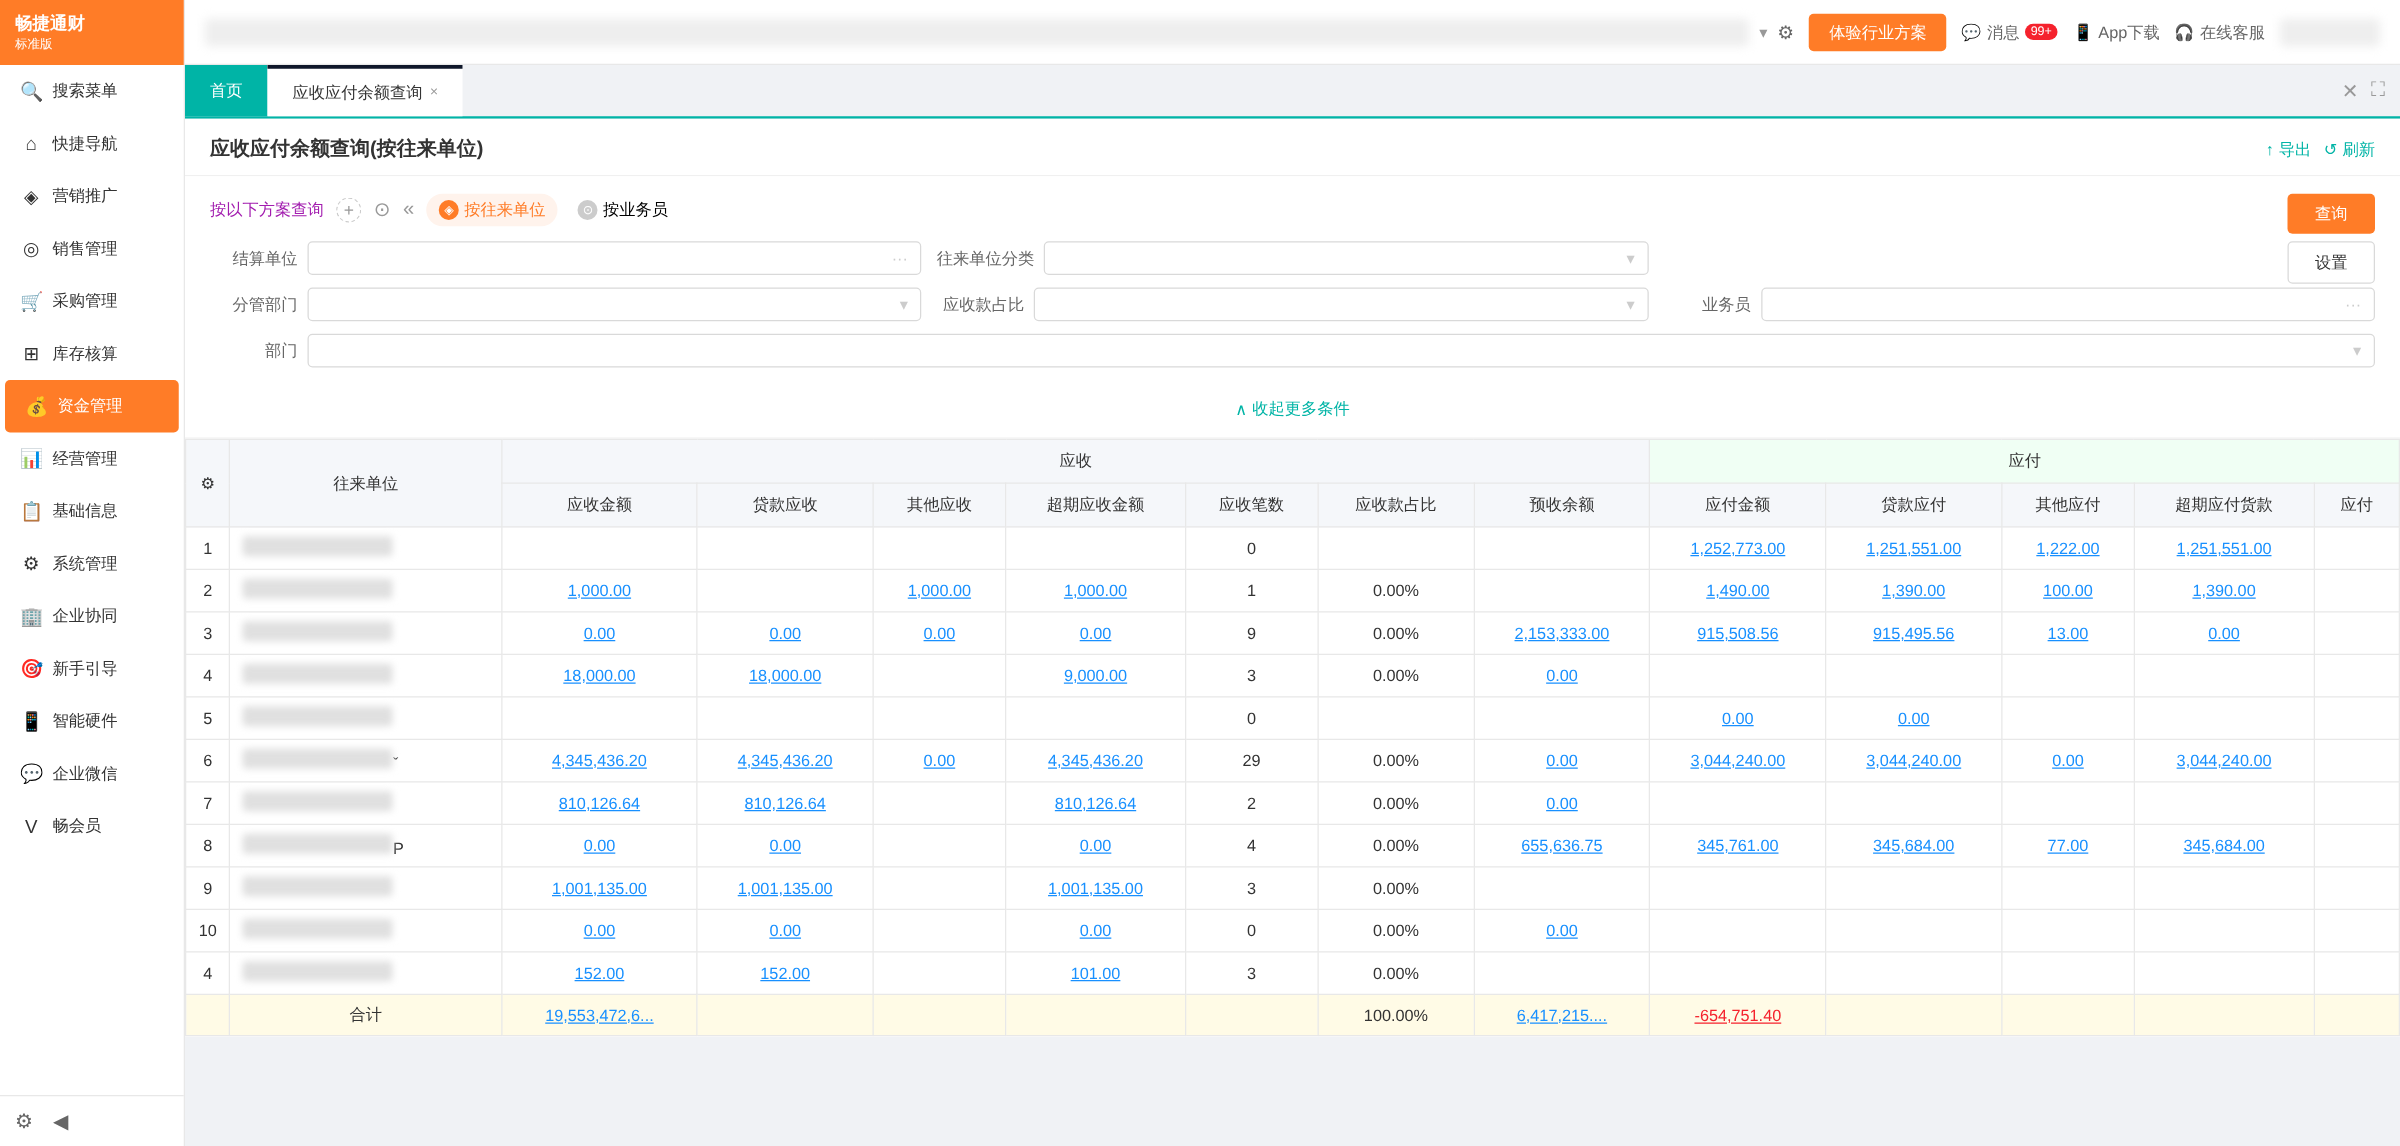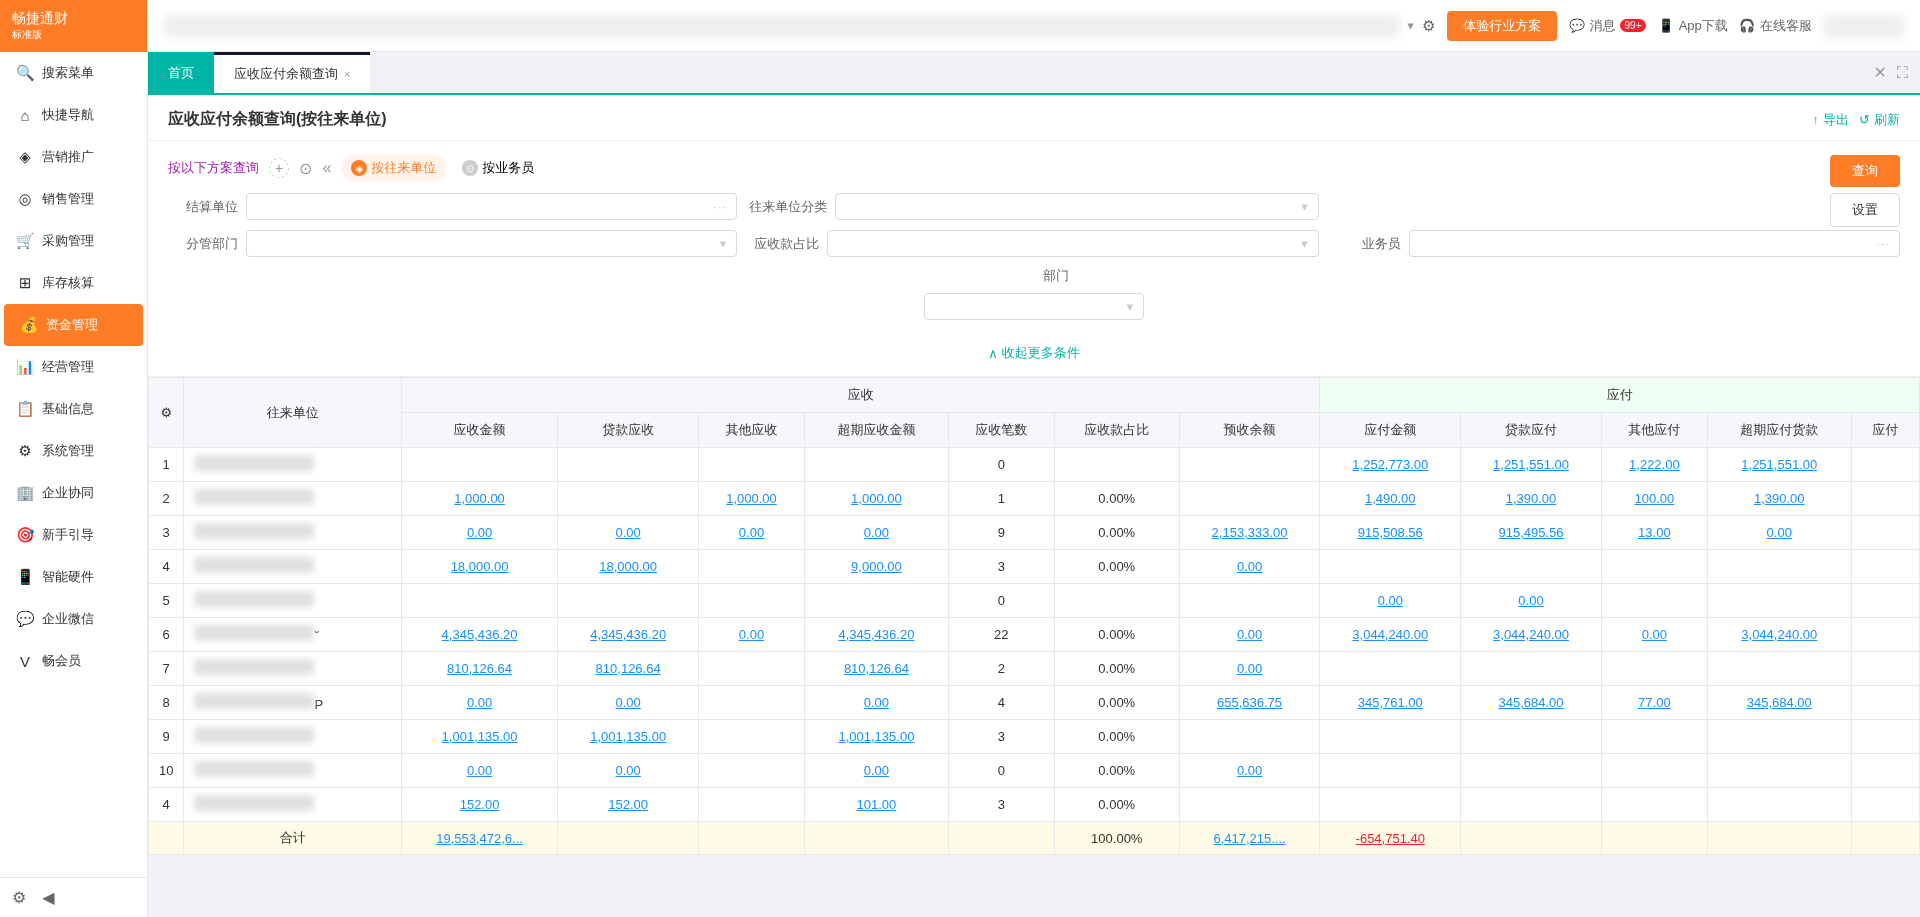--- a/index.html
+++ b/index.html
@@ -1,21 +1,21 @@
 <!DOCTYPE html>
 <html><head>
   <meta charset="utf-8">
   <style>
     * { box-sizing: border-box; margin: 0; padding: 0; font-family: 'Microsoft YaHei', Arial, sans-serif; font-size: 13px; }
     body { background: #f0f2f5; display: flex; height: 917px; overflow: hidden; }
 
     
     .sidebar { width: 148px; background: #fff; display: flex; flex-direction: column; border-right: 1px solid #e8e8e8; flex-shrink: 0; }
     .sidebar-logo { height: 52px; background: #ff7c27; display: flex; align-items: center; padding: 0 12px; }
-    .sidebar-logo-text { color: #fff; font-size: 14px; font-weight: normal; }
+    .sidebar-logo-text { color: #fff; font-size: 14px; font-weight: bold; }
     .sidebar-logo-sub { color: #fff; font-size: 10px; }
     .sidebar-item { display: flex; align-items: center; padding: 12px 16px; cursor: pointer; color: #333; gap: 8px; }
     .sidebar-item.active { background: #ff7c27; color: #fff; border-radius: 4px; margin: 0 4px; }
     .sidebar-item .icon { width: 18px; text-align: center; font-size: 15px; }
     .sidebar-bottom { margin-top: auto; border-top: 1px solid #e8e8e8; display: flex; padding: 10px 12px; gap: 16px; align-items: center; }
 
     
     .main { flex: 1; display: flex; flex-direction: column; overflow: hidden; }
 
     
@@ -261,21 +261,21 @@
           </div>
           <div class="filter-item">
             <span class="filter-item-label">业务员</span>
             <div class="filter-input">
               <span></span>
               <span class="filter-input-dots">···</span>
             </div>
           </div>
         </div>
 
-        <div style="display:flex;align-items:center;gap:8px;margin-bottom:24px;flex-direction:column;">
+        <div style="display:flex;align-items:center;gap:8px;margin-bottom:24px;">
           <span class="filter-item-label" style="min-width:70px;text-align:right;">部门</span>
           <div class="filter-input" style="width:220px;">
             <span></span>
             <span style="color:#ccc;">▾</span>
           </div>
         </div>
 
         <div class="filter-btn-row">
           <span class="collapse-btn">
             <span>∧</span>
@@ -394,21 +394,21 @@
                 <td></td>
                 <td></td>
               </tr>
               <tr>
                 <td>6</td>
                 <td style="text-align: left;"><div style="background: rgb(224, 224, 224); height: 16px; width: 120px; border-radius: 3px; filter: blur(3px); display: inline-block;"></div><span>ˇ</span></td>
                 <td class="number-cell">4,345,436.20</td>
                 <td class="number-cell">4,345,436.20</td>
                 <td class="number-cell">0.00</td>
                 <td class="number-cell">4,345,436.20</td>
-                <td>22</td>
+                <td>29</td>
                 <td>0.00%</td>
                 <td class="number-cell">0.00</td>
                 <td class="number-cell">3,044,240.00</td>
                 <td class="number-cell">3,044,240.00</td>
                 <td class="number-cell">0.00</td>
                 <td class="number-cell">3,044,240.00</td>
                 <td></td>
               </tr>
               <tr>
                 <td>7</td>

